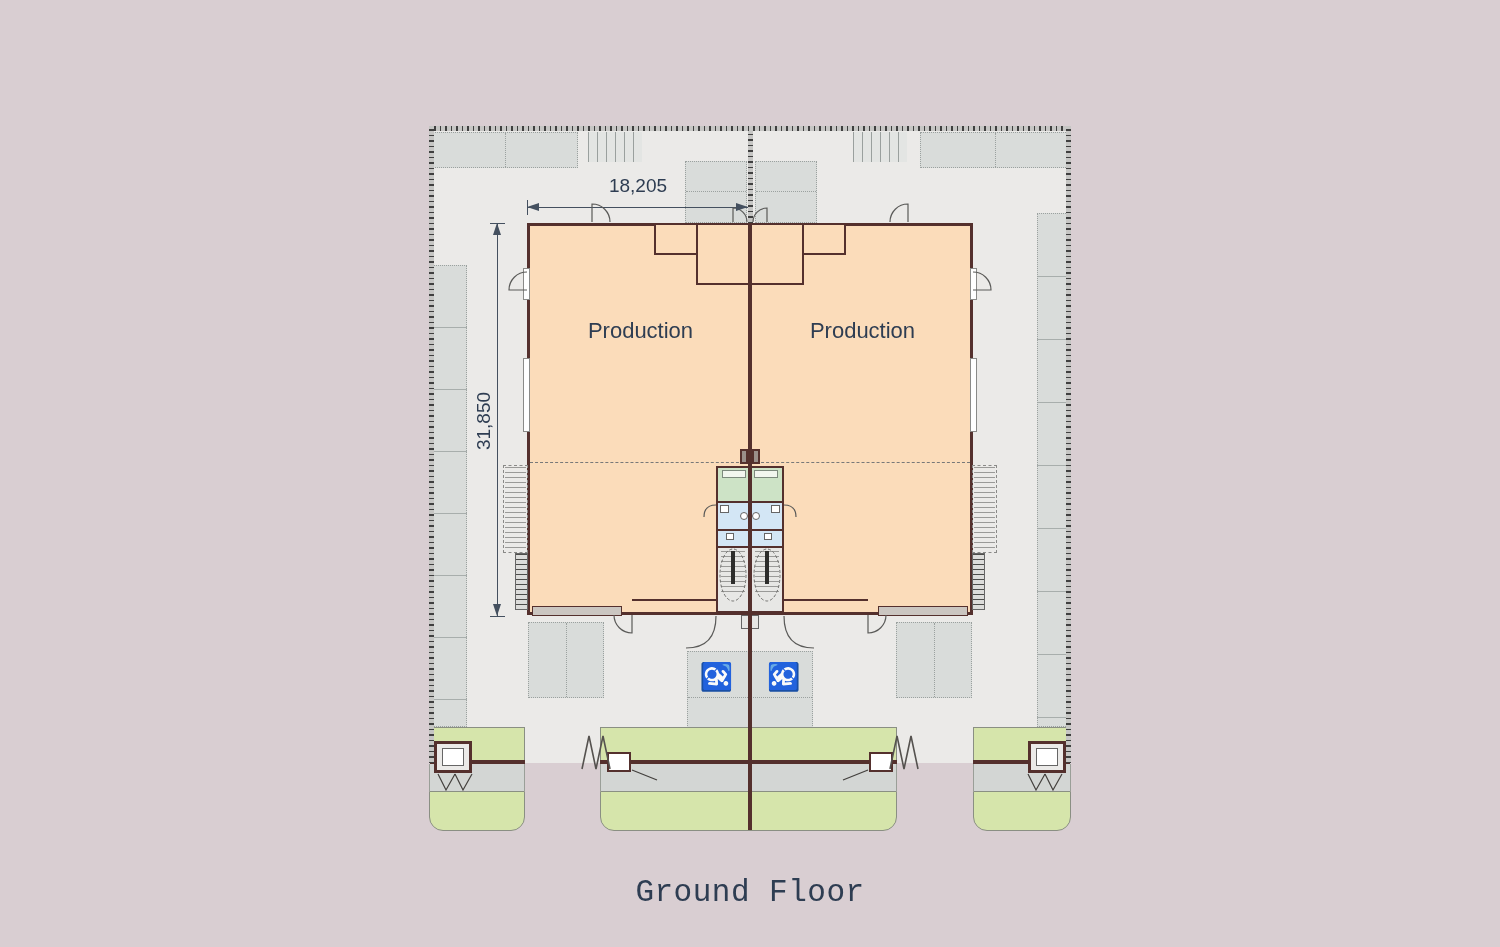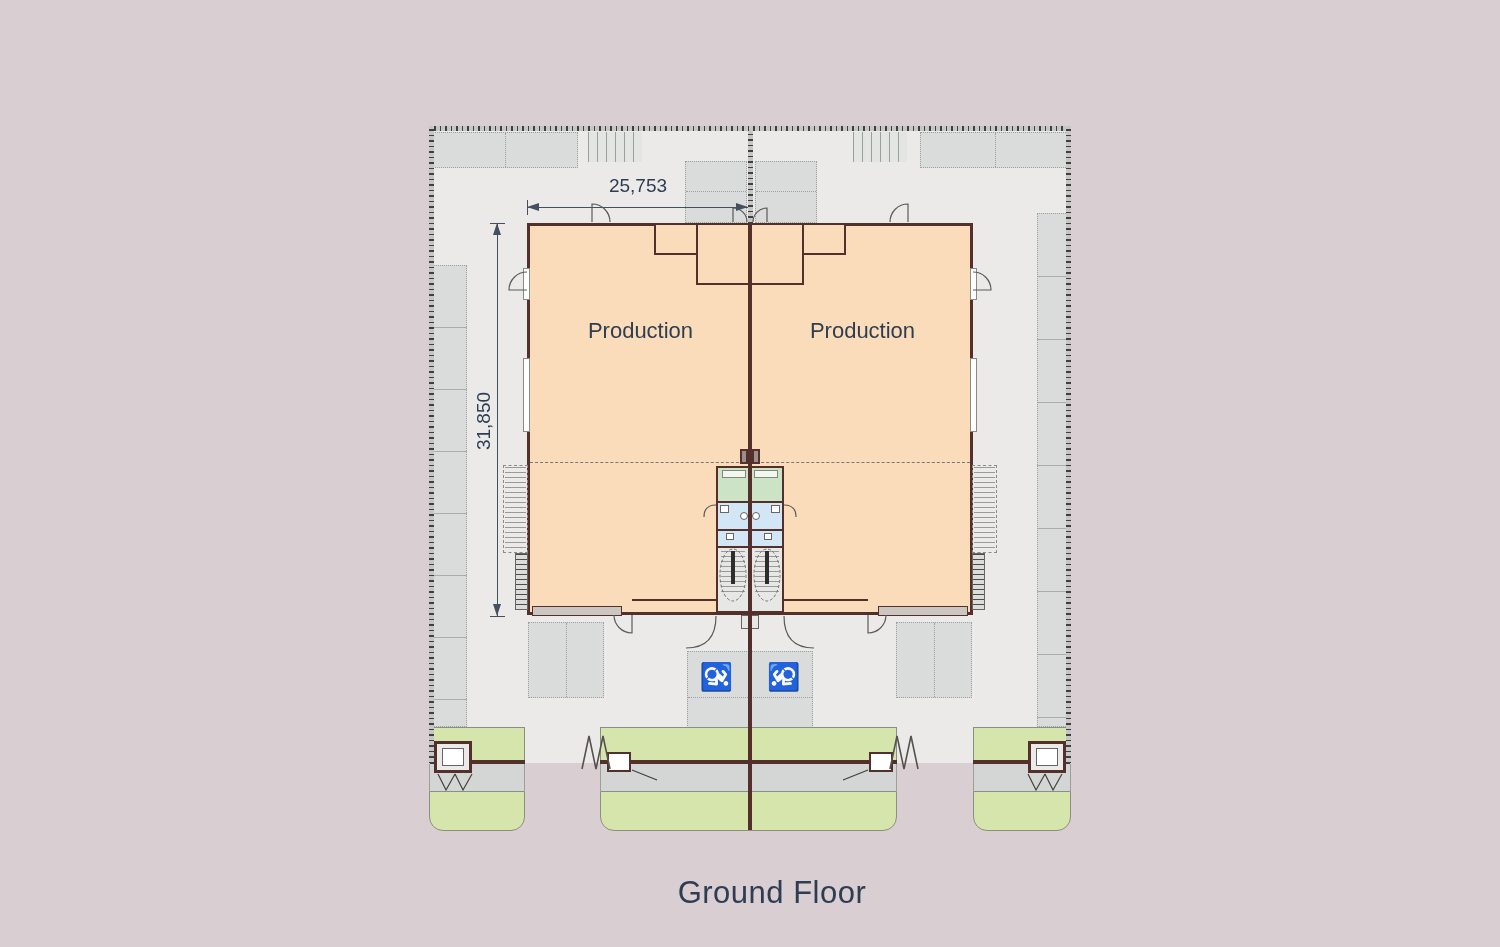--- a/index.html
+++ b/index.html
@@ -189,19 +189,19 @@
     </g>
 
     <g fill="#44505f" stroke="none">
       <polygon points="527,207 539,203 539,211"></polygon>
       <polygon points="748,207 736,203 736,211"></polygon>
       <polygon points="497,223 493,235 501,235"></polygon>
       <polygon points="497,616 493,604 501,604"></polygon>
     </g>
   </svg>
 
-  <div class="abs txt label-dim" style="left:548px;top:175px;width:180px;">25,753</div>
+  <div class="abs txt label-dim" style="left:548px;top:175px;width:180px;">18,205</div>
   <div class="abs txt label-dim" style="left:384px;top:410px;width:200px;transform:rotate(-90deg);">31,850</div>
   <div class="abs txt label-production" style="left:543px;top:318px;width:195px;">Production</div>
   <div class="abs txt label-production" style="left:765px;top:318px;width:195px;">Production</div>
-  <div class="abs txt caption" style="left:572px;top:875px;width:400px;">Ground Floor</div>
+  <div class="abs txt caption" style="left:550px;top:875px;width:400px;font-family:Liberation Mono, monospace;">Ground Floor</div>
 
 </div>
 
 </body></html>

